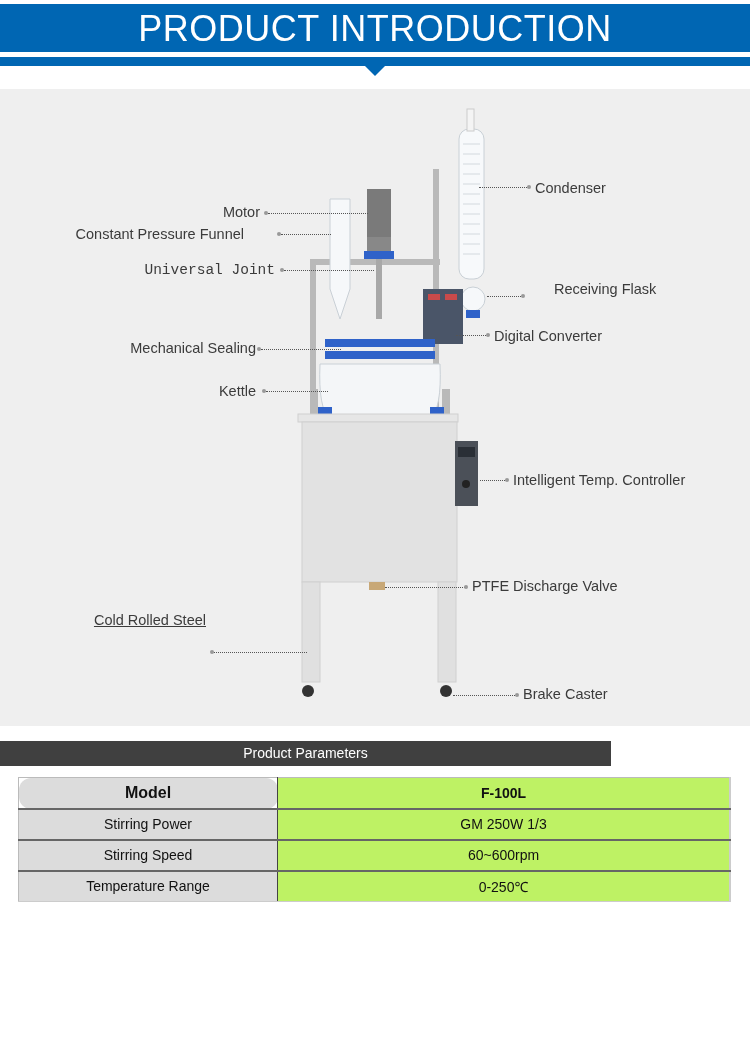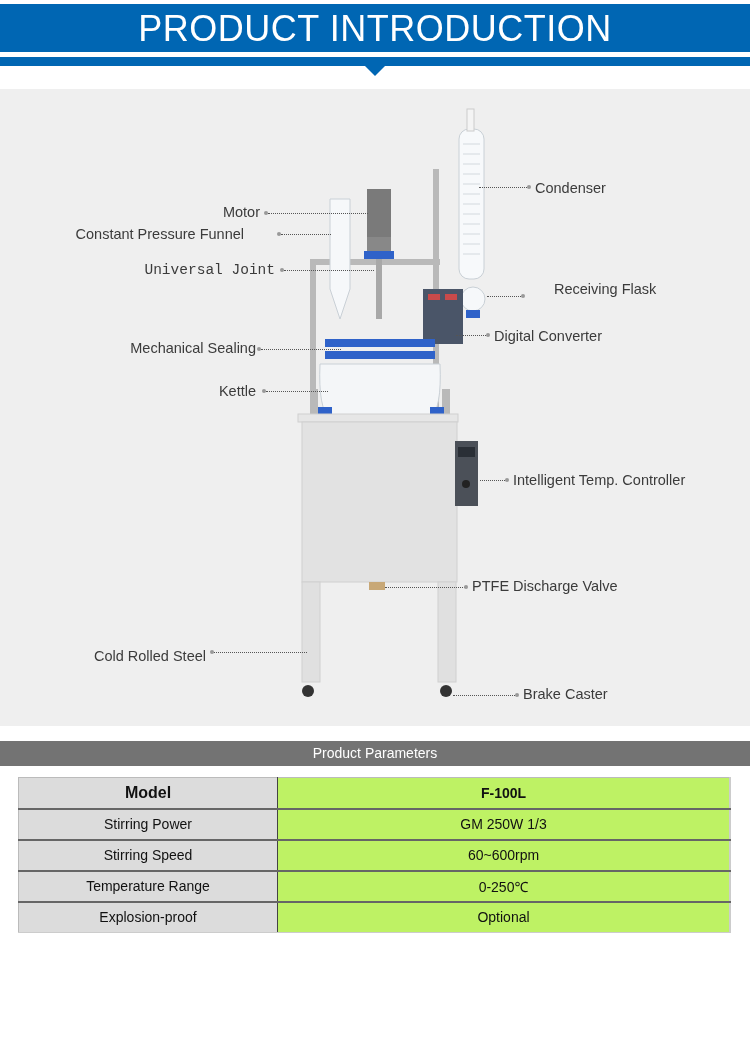--- a/index.html
+++ b/index.html
@@ -5,27 +5,27 @@
   * { margin:0; padding:0; box-sizing:border-box; }
   body { width:750px; height:1063px; background:#fff; font-family:"Liberation Sans", sans-serif; position:relative; overflow:hidden; }
   .hdr-band { position:absolute; left:0; top:4px; width:750px; height:48px; background:#0066b3; color:#ffffff; font-size:36px; text-align:center; line-height:50px; letter-spacing:0.5px; }
   .hdr-strip { position:absolute; left:0; top:57px; width:750px; height:9px; background:#0066b3; }
   .hdr-arrow { position:absolute; left:365px; top:66px; width:0; height:0; border-left:10px solid transparent; border-right:10px solid transparent; border-top:10px solid #0066b3; }
   .photo { position:absolute; left:0; top:89px; width:750px; height:637px; background:#efefef; overflow:hidden; }
   .lbl { position:absolute; font-size:14.5px; color:#3b3b3b; white-space:nowrap; line-height:18px; }
   .lbl.r { text-align:right; }
   .lead { position:absolute; border-top:1px dotted #555; height:0; }
   .dot { position:absolute; width:4px; height:4px; border-radius:50%; background:#999; }
-  .params-bar { position:absolute; left:0; top:741px; width:750px; height:25px; background:#737373; color:#fff; font-size:14px; text-align:center; line-height:25px; }
+  .params-bar { position:absolute; left:0; top:741px; width:611px; height:25px; background:#404040; color:#fff; font-size:14px; text-align:center; line-height:25px; }
   table { position:absolute; left:18px; top:777px; width:713px; border-collapse:collapse; font-size:14px; color:#111; }
   td { height:31px; text-align:center; border-bottom:2px solid #666; border-right:1px solid #444; }
   td.k { width:259px; background:#dcdcdc; border-left:1px solid #bbb; }
   td.v { background:#bef264; border-right:2px solid #ccc; }
   tr:first-child td { border-top:1px solid #bbb; font-weight:bold; }
-  tr:first-child td.k { font-size:16px; }
+  tr:first-child td.k { font-size:16px;border-radius:12px; }
   tr:last-child td { border-bottom:1px solid #ccc; }
 </style>
 </head>
 <body>
 
 <div class="hdr-band">PRODUCT  INTRODUCTION</div>
 <div class="hdr-strip"></div>
 <div class="hdr-arrow"></div>
 
 <div class="photo">
@@ -99,21 +99,21 @@
   <span class="lead" style="left:284px;top:181px;width:90px;"></span>
 
   <span class="lbl r" style="right:494px;top:250px;">Mechanical Sealing</span>
   <span class="dot" style="left:257px;top:258px;"></span>
   <span class="lead" style="left:261px;top:260px;width:80px;"></span>
 
   <span class="lbl r" style="right:494px;top:293px;">Kettle</span>
   <span class="dot" style="left:262px;top:300px;"></span>
   <span class="lead" style="left:266px;top:302px;width:62px;"></span>
 
-  <span class="lbl r" style="right:544px;top:558px;">Cold Rolled Steel</span>
+  <span class="lbl r" style="right:544px;top:522px;text-decoration:underline;">Cold Rolled Steel</span>
   <span class="dot" style="left:210px;top:561px;"></span>
   <span class="lead" style="left:214px;top:563px;width:93px;"></span>
 
   <span class="lead" style="left:479px;top:98px;width:48px;"></span>
   <span class="dot" style="left:527px;top:96px;"></span>
   <span class="lbl" style="left:535px;top:90px;">Condenser</span>
 
   <span class="lead" style="left:487px;top:207px;width:34px;"></span>
   <span class="dot" style="left:521px;top:205px;"></span>
   <span class="lbl" style="left:529px;top:191px;margin-left:25px;">Receiving Flask</span>
@@ -148,18 +148,14 @@
         <td class="v">GM 250W 1/3</td>
       </tr>
     <tr>
         <td class="k">Stirring Speed</td>
         <td class="v">60~600rpm</td>
       </tr>
     <tr>
         <td class="k">Temperature  Range</td>
         <td class="v">0-250℃</td>
       </tr>
-    <tr>
-        <td class="k">Explosion-proof</td>
-        <td class="v">Optional</td>
-      </tr>
   </tbody>
 </table>
 
 </body></html>

